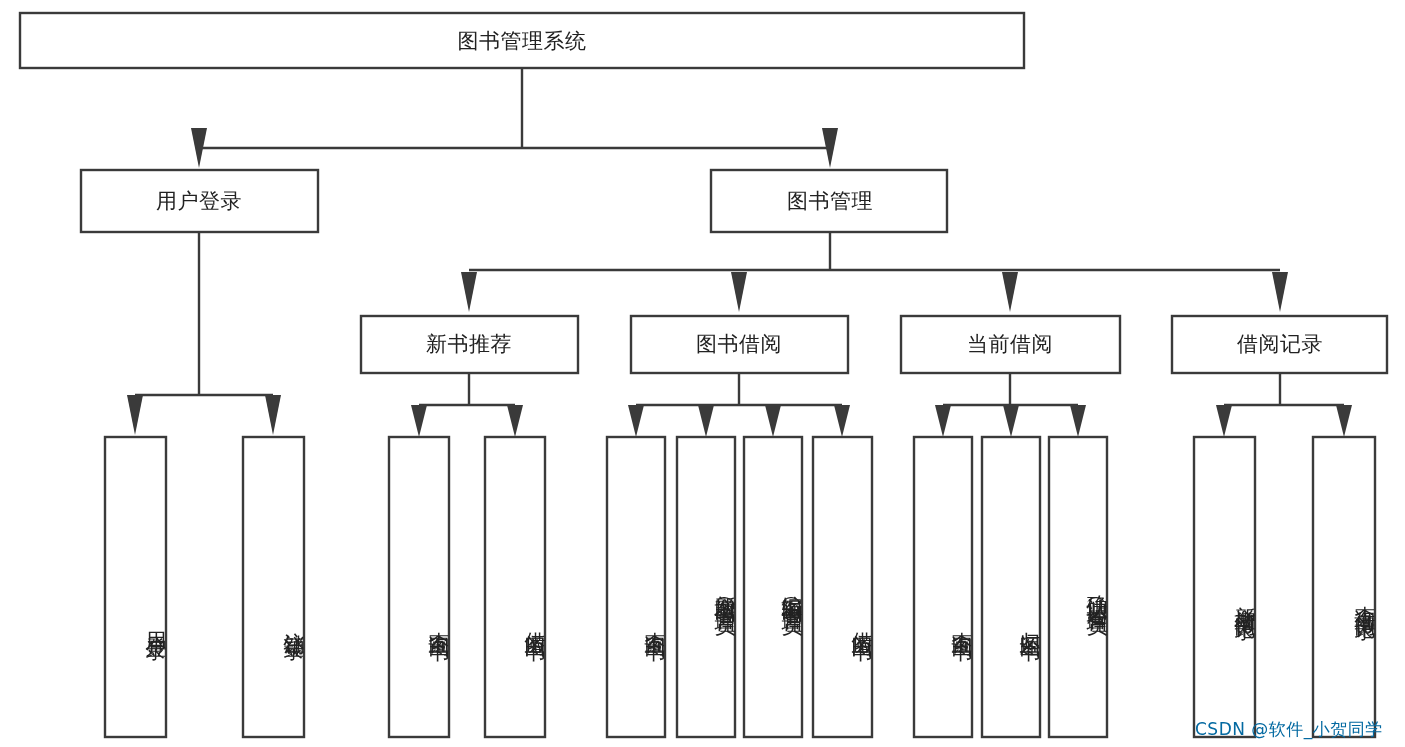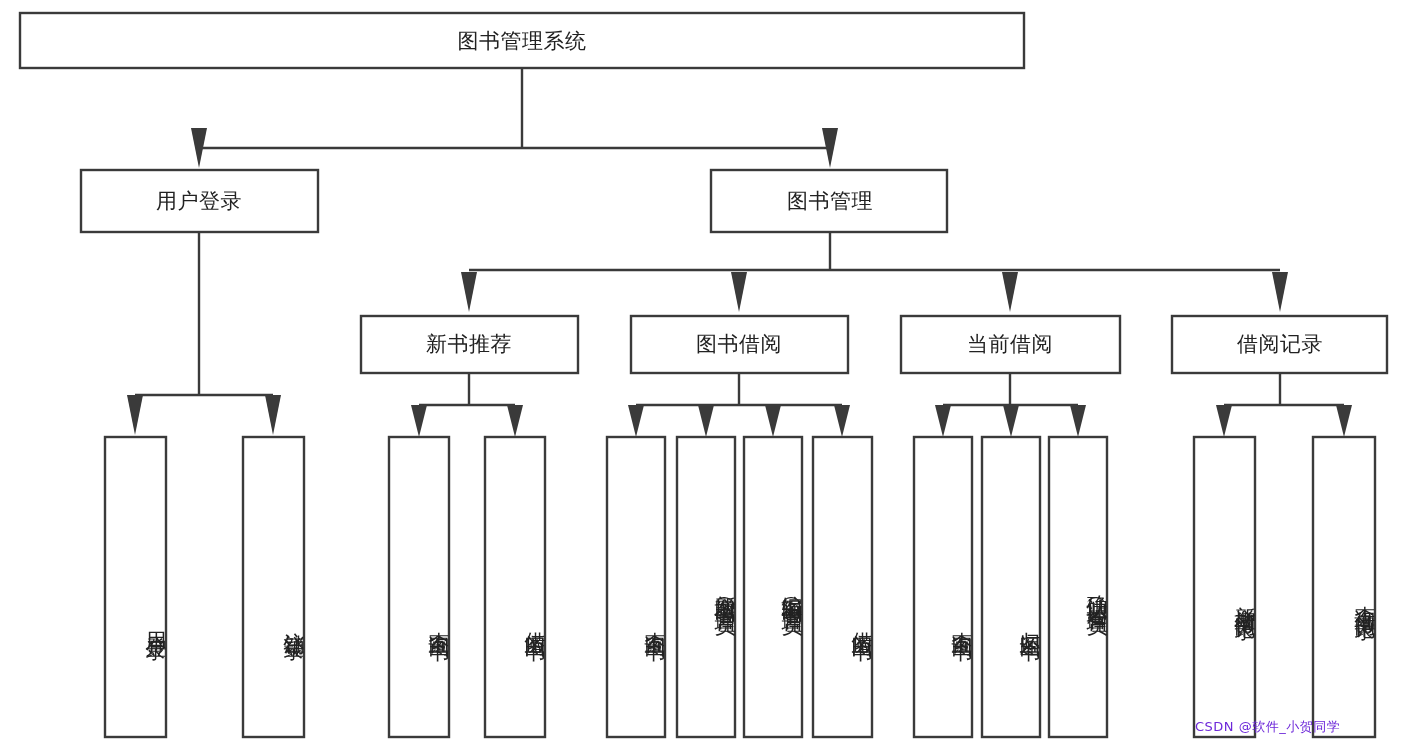--- a/index.html
+++ b/index.html
@@ -61,22 +61,22 @@
     line-height: 1;
     white-space: nowrap;
     display: flex;
     align-items: flex-start;
     justify-content: center;
     pointer-events: none;
   }
   .watermark {
     position: absolute;
     font-family: "DejaVu Sans", "Liberation Sans", sans-serif;
-    font-size: 13px;
-    color: #6d28d9;
+    font-size: 17px;
+    color: #0369a1;
     white-space: nowrap;
     letter-spacing: 0.5px;
   }
 </style>
 </head>
 <body>
 
 <div id="diagram-root">
 
   <svg class="flow" viewBox="0 0 1405 747" xmlns="http://www.w3.org/2000/svg">

